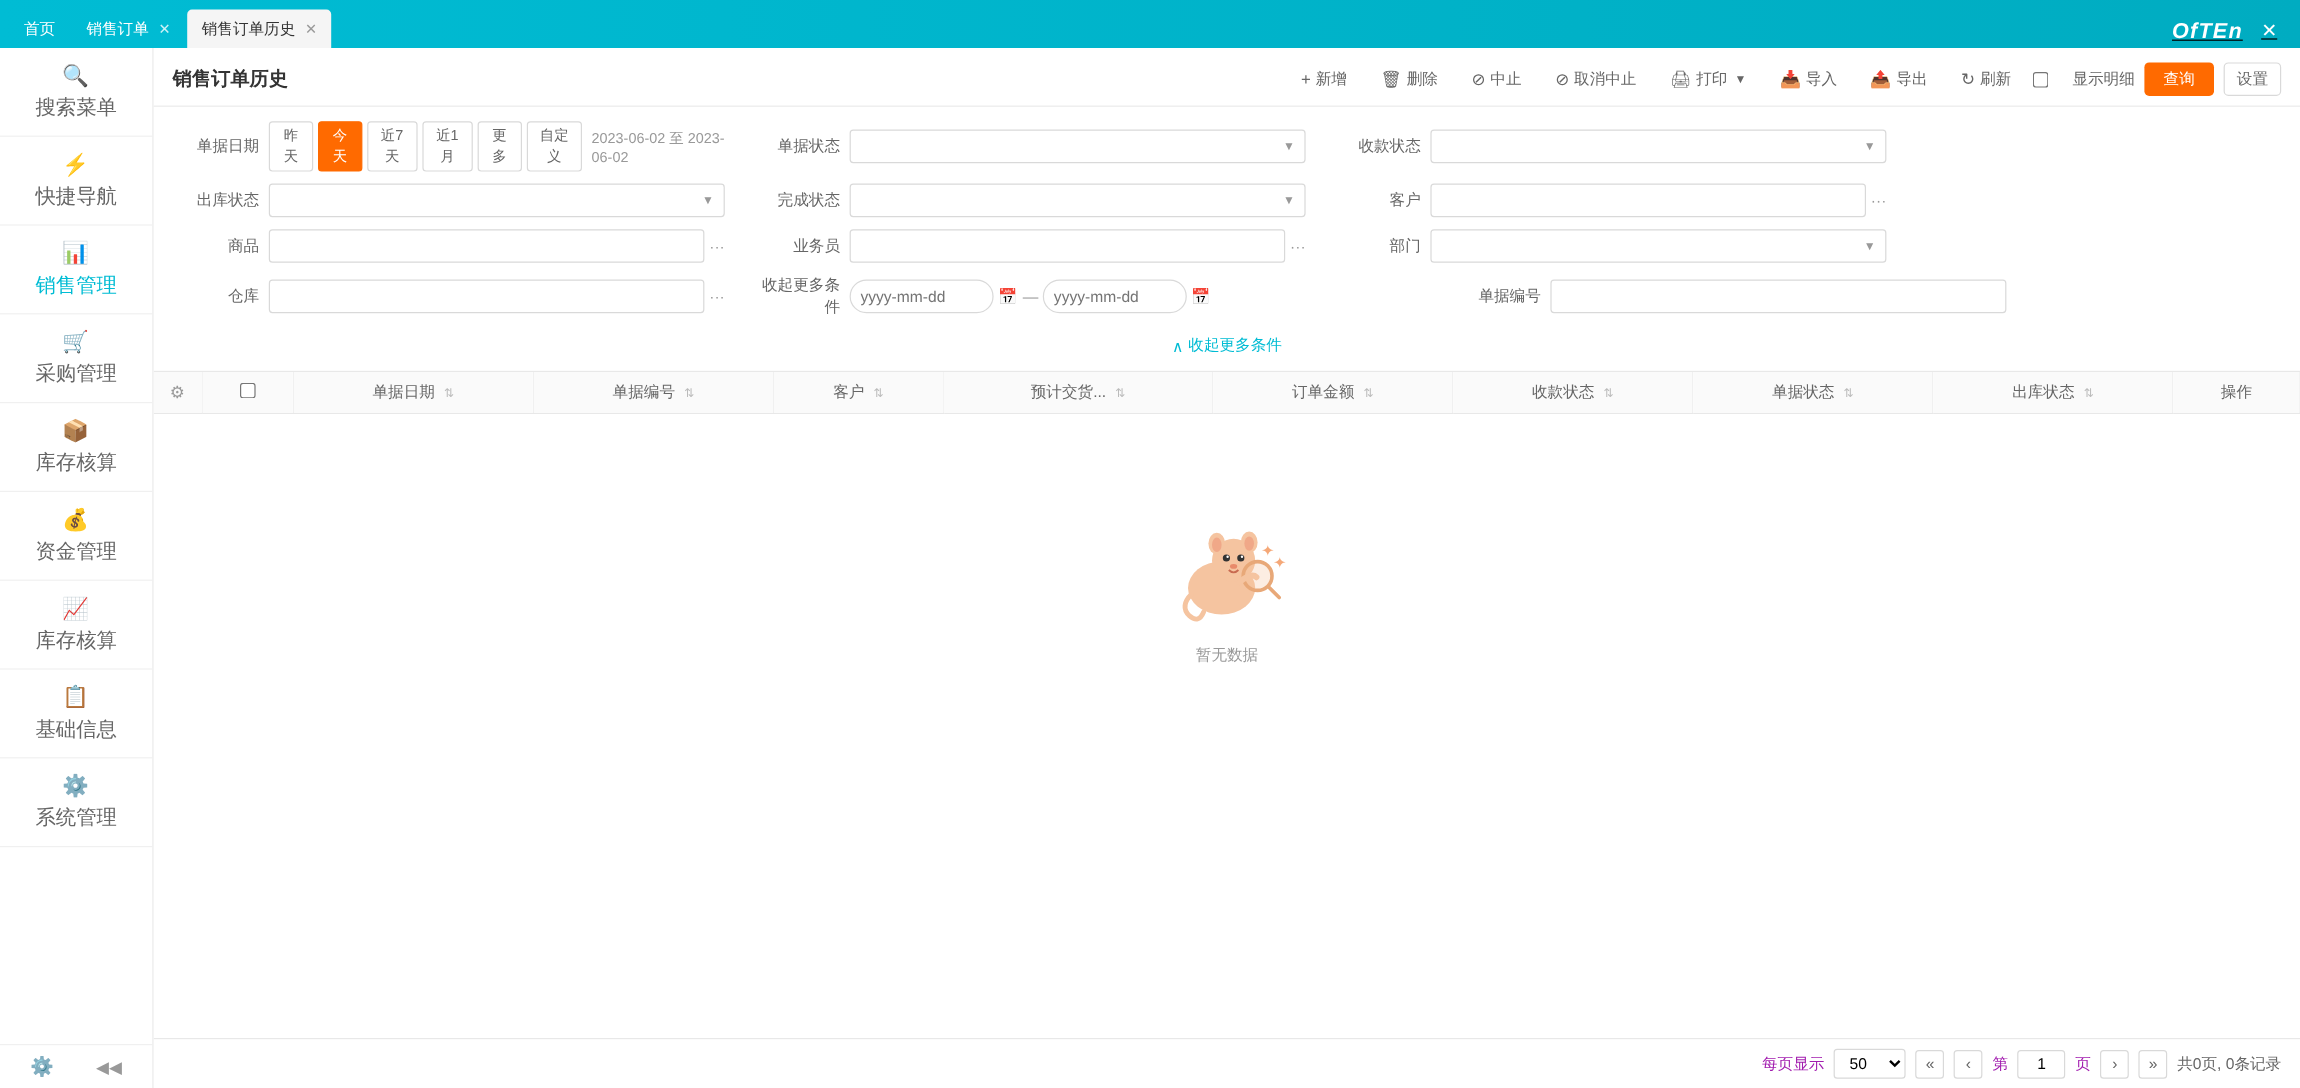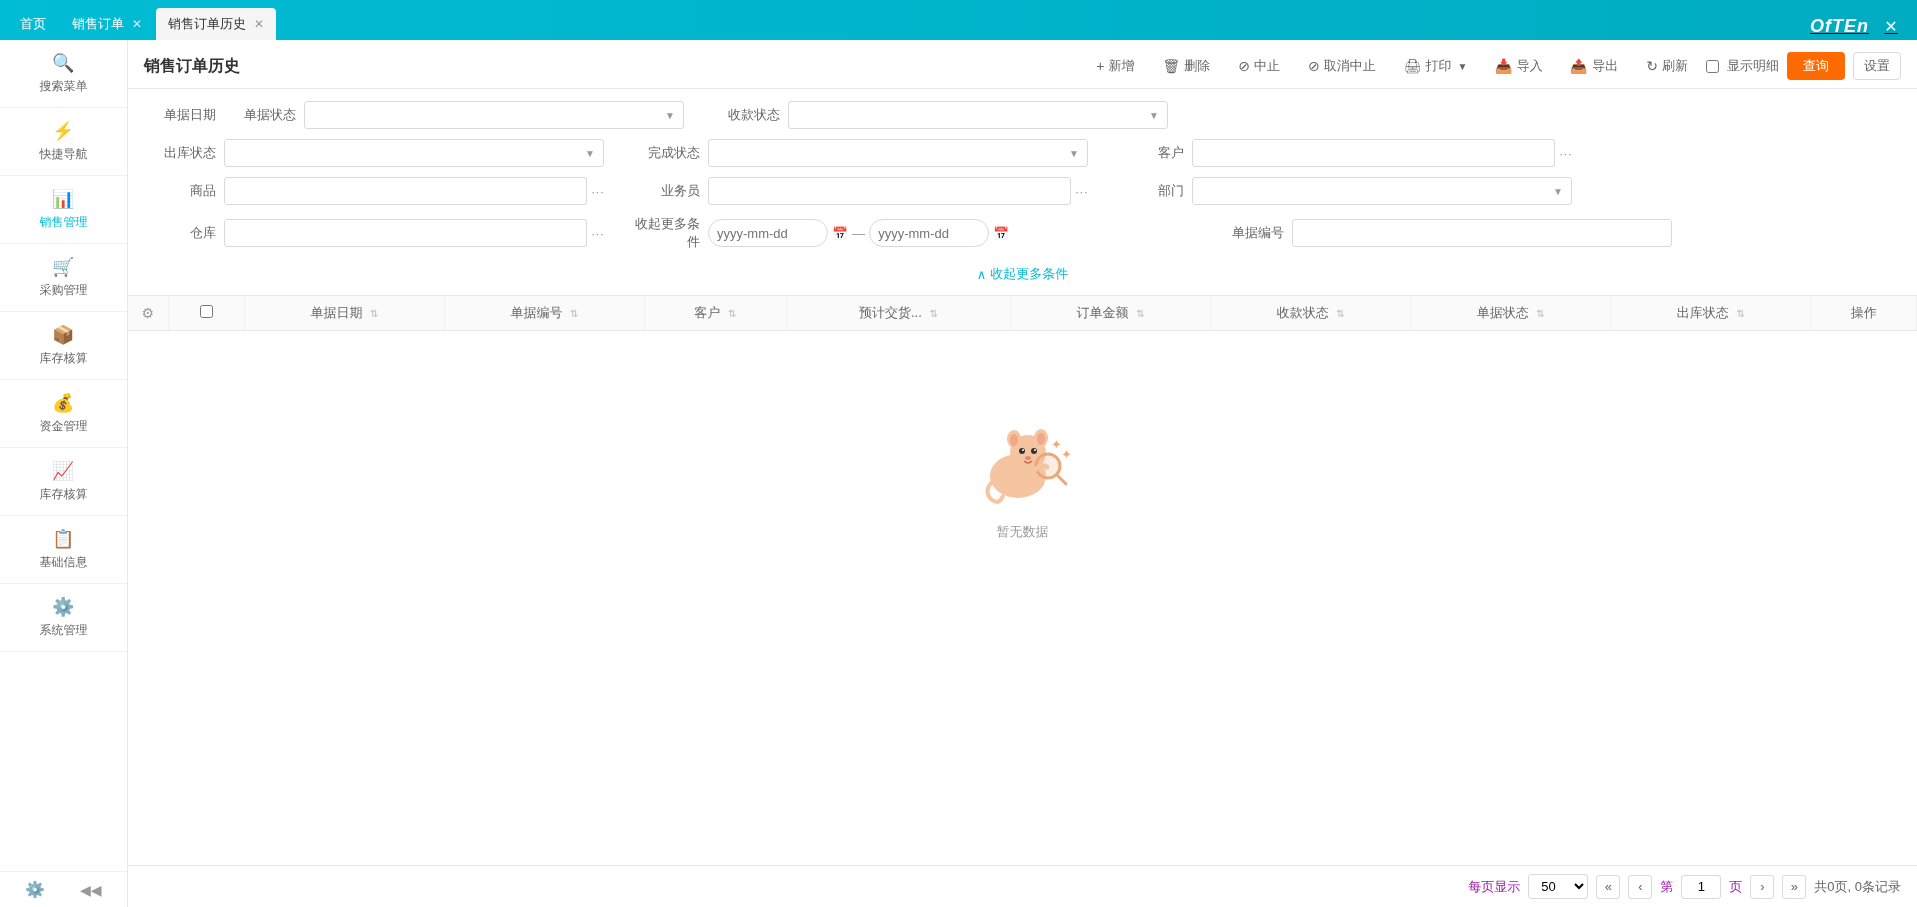--- a/index.html
+++ b/index.html
@@ -74,21 +74,21 @@
       padding: 12px 8px;
       cursor: pointer;
       color: #666;
       gap: 4px;
       border-bottom: 1px solid #f0f0f0;
     }
     .sidebar-item.active { color: #00bcd4; }
     .sidebar-icon {
       font-size: 18px;
     }
-    .sidebar-label { font-size: 12px; }
+    .sidebar-label { font-size: 17px; }
     .sidebar-bottom {
       margin-top: auto;
       display: flex;
       align-items: center;
       justify-content: space-around;
       padding: 8px;
       border-top: 1px solid #f0f0f0;
     }
 
     
@@ -146,21 +146,21 @@
       color: #666;
       border: 1px solid #d9d9d9;
       padding: 4px 10px;
       border-radius: 4px;
       cursor: pointer;
       font-size: 13px;
     }
     .display-detail-checkbox {
       display: flex;
       align-items: center;
-      gap: 8px;
+      gap: 20px;
       color: #666;
       cursor: pointer;
     }
     .display-detail-checkbox input { cursor: pointer; }
 
     
     .filter-area {
       background: #fff;
       padding: 12px 16px;
       border-bottom: 1px solid #e8e8e8;
@@ -466,20 +466,31 @@
         </div>
         <button class="toolbar-btn-orange">查询</button>
         <button class="toolbar-btn-outline">设置</button>
       </div>
     </div>
 
     <div class="filter-area">
 
       <div class="filter-row">
         <span class="filter-label">单据日期</span>
+        <div class="filter-control">
+          <div class="date-filter">
+            <button class="date-btn">昨天</button>
+            <button class="date-btn active">今天</button>
+            <button class="date-btn">近7天</button>
+            <button class="date-btn">近1月</button>
+            <button class="date-btn">更多</button>
+            <button class="date-btn">自定义</button>
+            <span class="date-range">2023-06-02 至 2023-06-02</span>
+          </div>
+        </div>
         <span class="filter-label">单据状态</span>
         <div class="filter-control">
           <div class="filter-select">
             <span></span>
             <span class="filter-select-arrow">▼</span>
           </div>
         </div>
         <span class="filter-label">收款状态</span>
         <div class="filter-control" style="flex:1;">
           <div class="filter-select" style="flex:1;">

